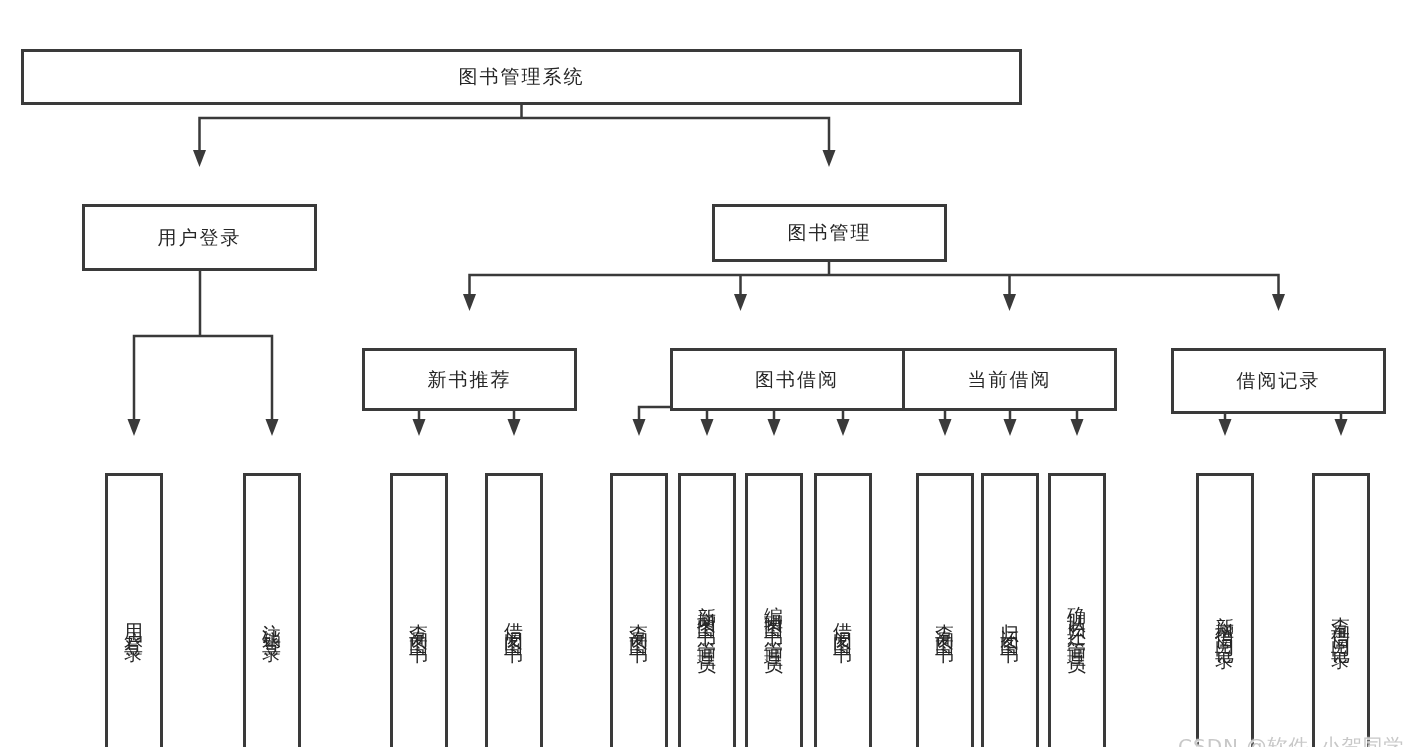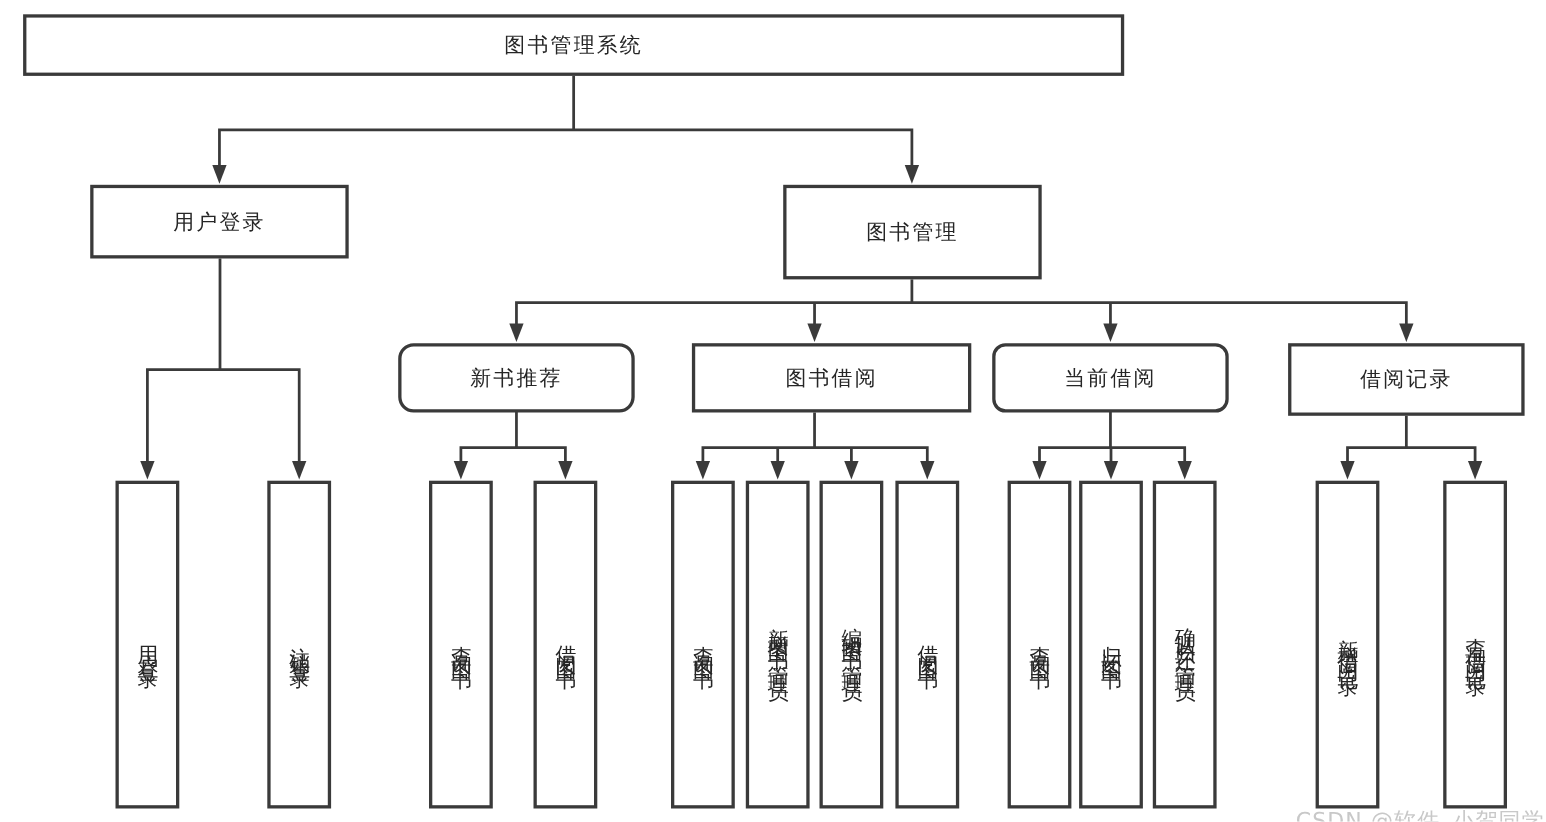--- a/index.html
+++ b/index.html
@@ -19,20 +19,21 @@
   }
   .node {
     position: absolute;
     box-sizing: border-box;
     background: #ffffff;
     border: 3px solid #3a3a3a;
     display: flex;
     align-items: center;
     justify-content: center;
     z-index: 2;
+    margin-top: 36px;
   }
   .node .lbl {
     font-size: 19px;
     color: #262626;
     letter-spacing: 2px;
     white-space: nowrap;
   }
   .leaf .lbl {
     writing-mode: vertical-rl;
     text-orientation: mixed;
@@ -91,31 +92,31 @@
     </g>
   </svg>
 
   <div class="node" style="left:21px; top:13px; width:1001px; height:56px;">
     <span class="lbl">图书管理系统</span>
   </div>
 
   <div class="node" style="left:82px; top:168px; width:235px; height:67px;">
     <span class="lbl">用户登录</span>
   </div>
-  <div class="node" style="left:712px; top:168px; width:235px; height:86px;text-align:right;">
+  <div class="node" style="left:712px; top:168px; width:235px; height:58px;text-align:right;">
     <span class="lbl">图书管理</span>
   </div>
 
-  <div class="node" style="left:362px; top:312px; width:215px; height:63px;border-radius:14px;">
+  <div class="node" style="left:362px; top:312px; width:215px; height:63px;">
     <span class="lbl">新书推荐</span>
   </div>
-  <div class="node" style="left:629px; top:312px; width:254px; height:63px;">
+  <div class="node" style="left:670px; top:312px; width:254px; height:63px;">
     <span class="lbl">图书借阅</span>
   </div>
-  <div class="node" style="left:902px; top:312px; width:215px; height:63px;border-radius:12px;">
+  <div class="node" style="left:902px; top:312px; width:215px; height:63px;">
     <span class="lbl">当前借阅</span>
   </div>
   <div class="node" style="left:1171px; top:312px; width:215px; height:66px;">
     <span class="lbl">借阅记录</span>
   </div>
 
   <div class="node leaf" style="left:105px; top:437px; width:58px; height:298px;">
     <span class="lbl">用户登录</span>
   </div>
   <div class="node leaf" style="left:243px; top:437px; width:58px; height:298px;">

